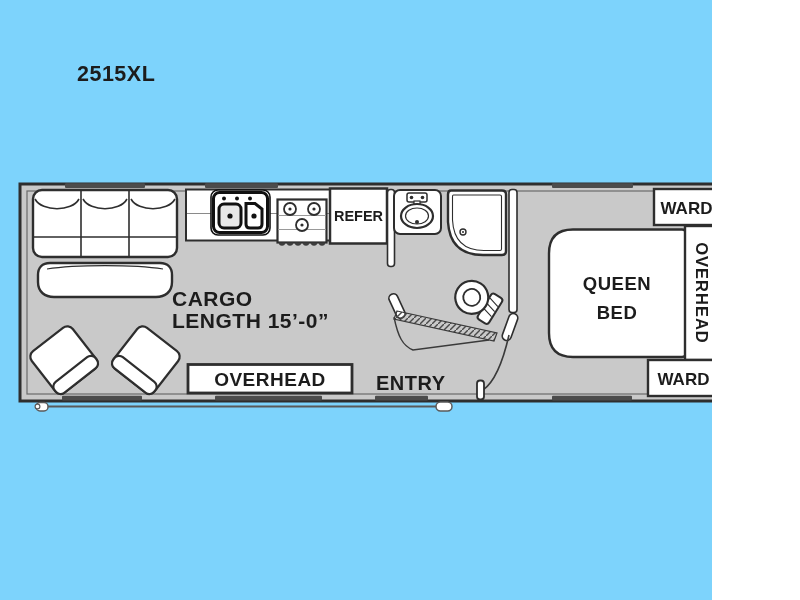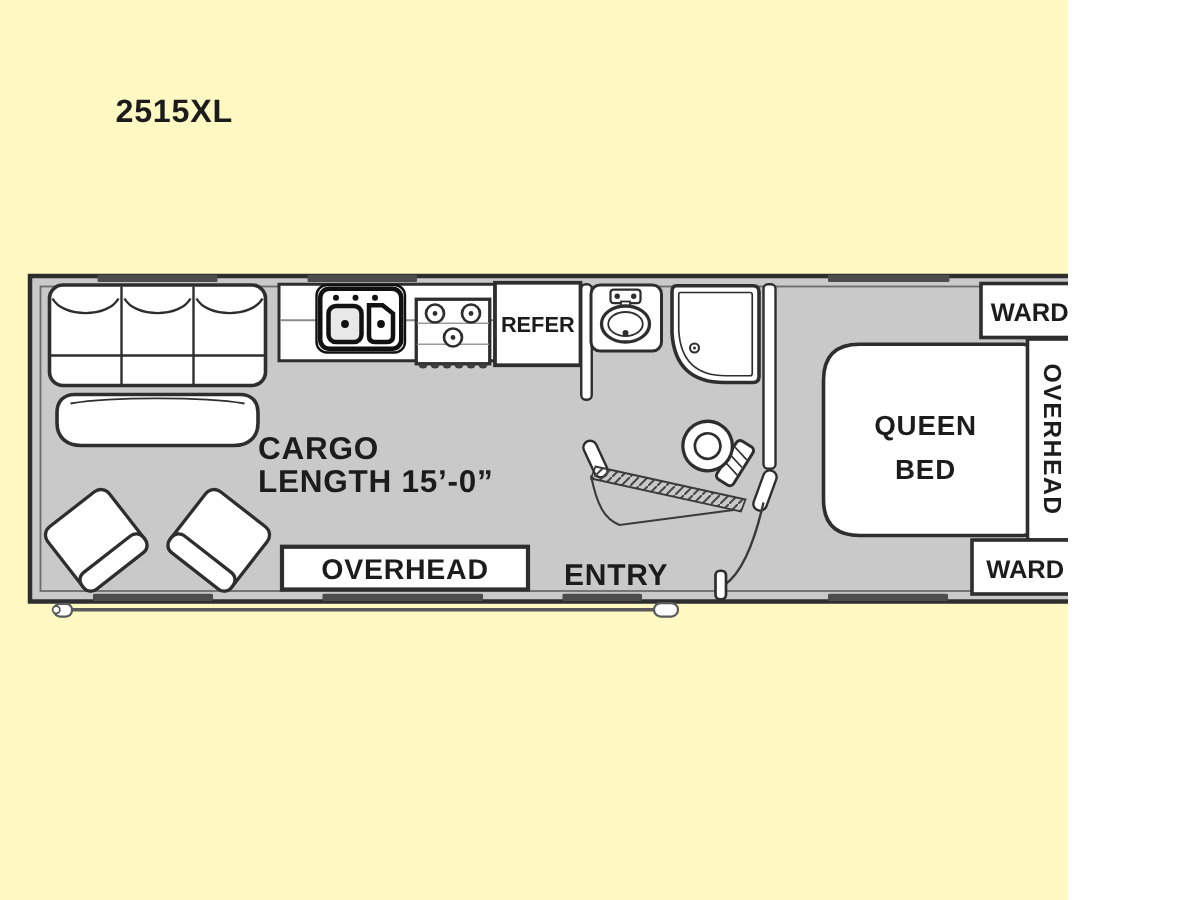--- a/index.html
+++ b/index.html
@@ -1,17 +1,17 @@
 <!DOCTYPE html>
 <html><head>
 <meta charset="utf-8">
 <style>
   html,body{margin:0;padding:0;background:#ffffff;}
   body{font-family:"Liberation Sans",sans-serif;}
-  .stage{position:relative;width:712px;height:600px;background:#fef9c3;overflow:hidden;}
+  .stage{position:relative;width:712px;height:600px;background:#7dd3fc;overflow:hidden;}
   svg{display:block;}
   text{fill:#1c1c1c;}
 </style>
 </head>
 <body>
 
 <div class="stage">
 <svg width="800" height="600" viewBox="0 0 800 600">
   <defs>
     <pattern id="hatch" patternUnits="userSpaceOnUse" width="6" height="6">

